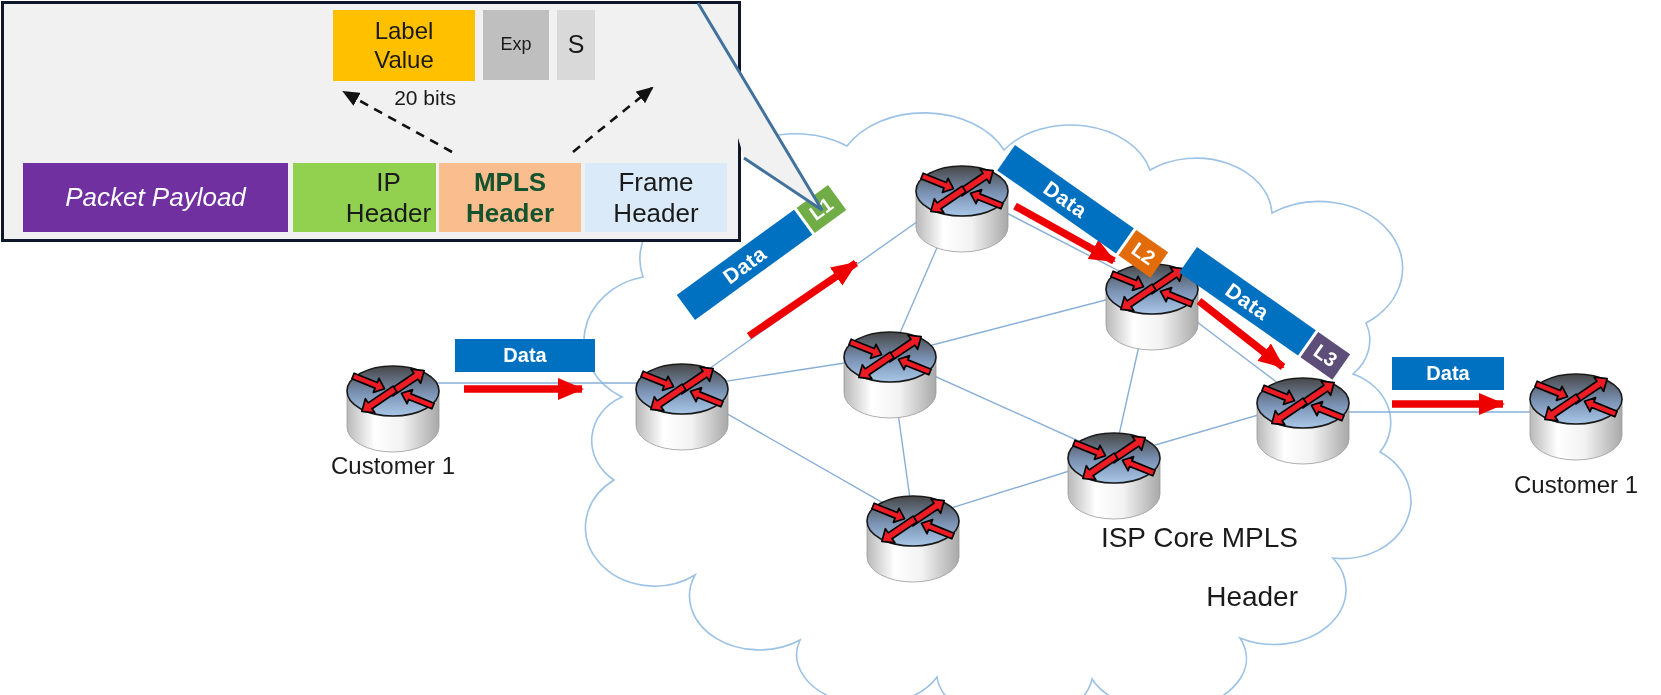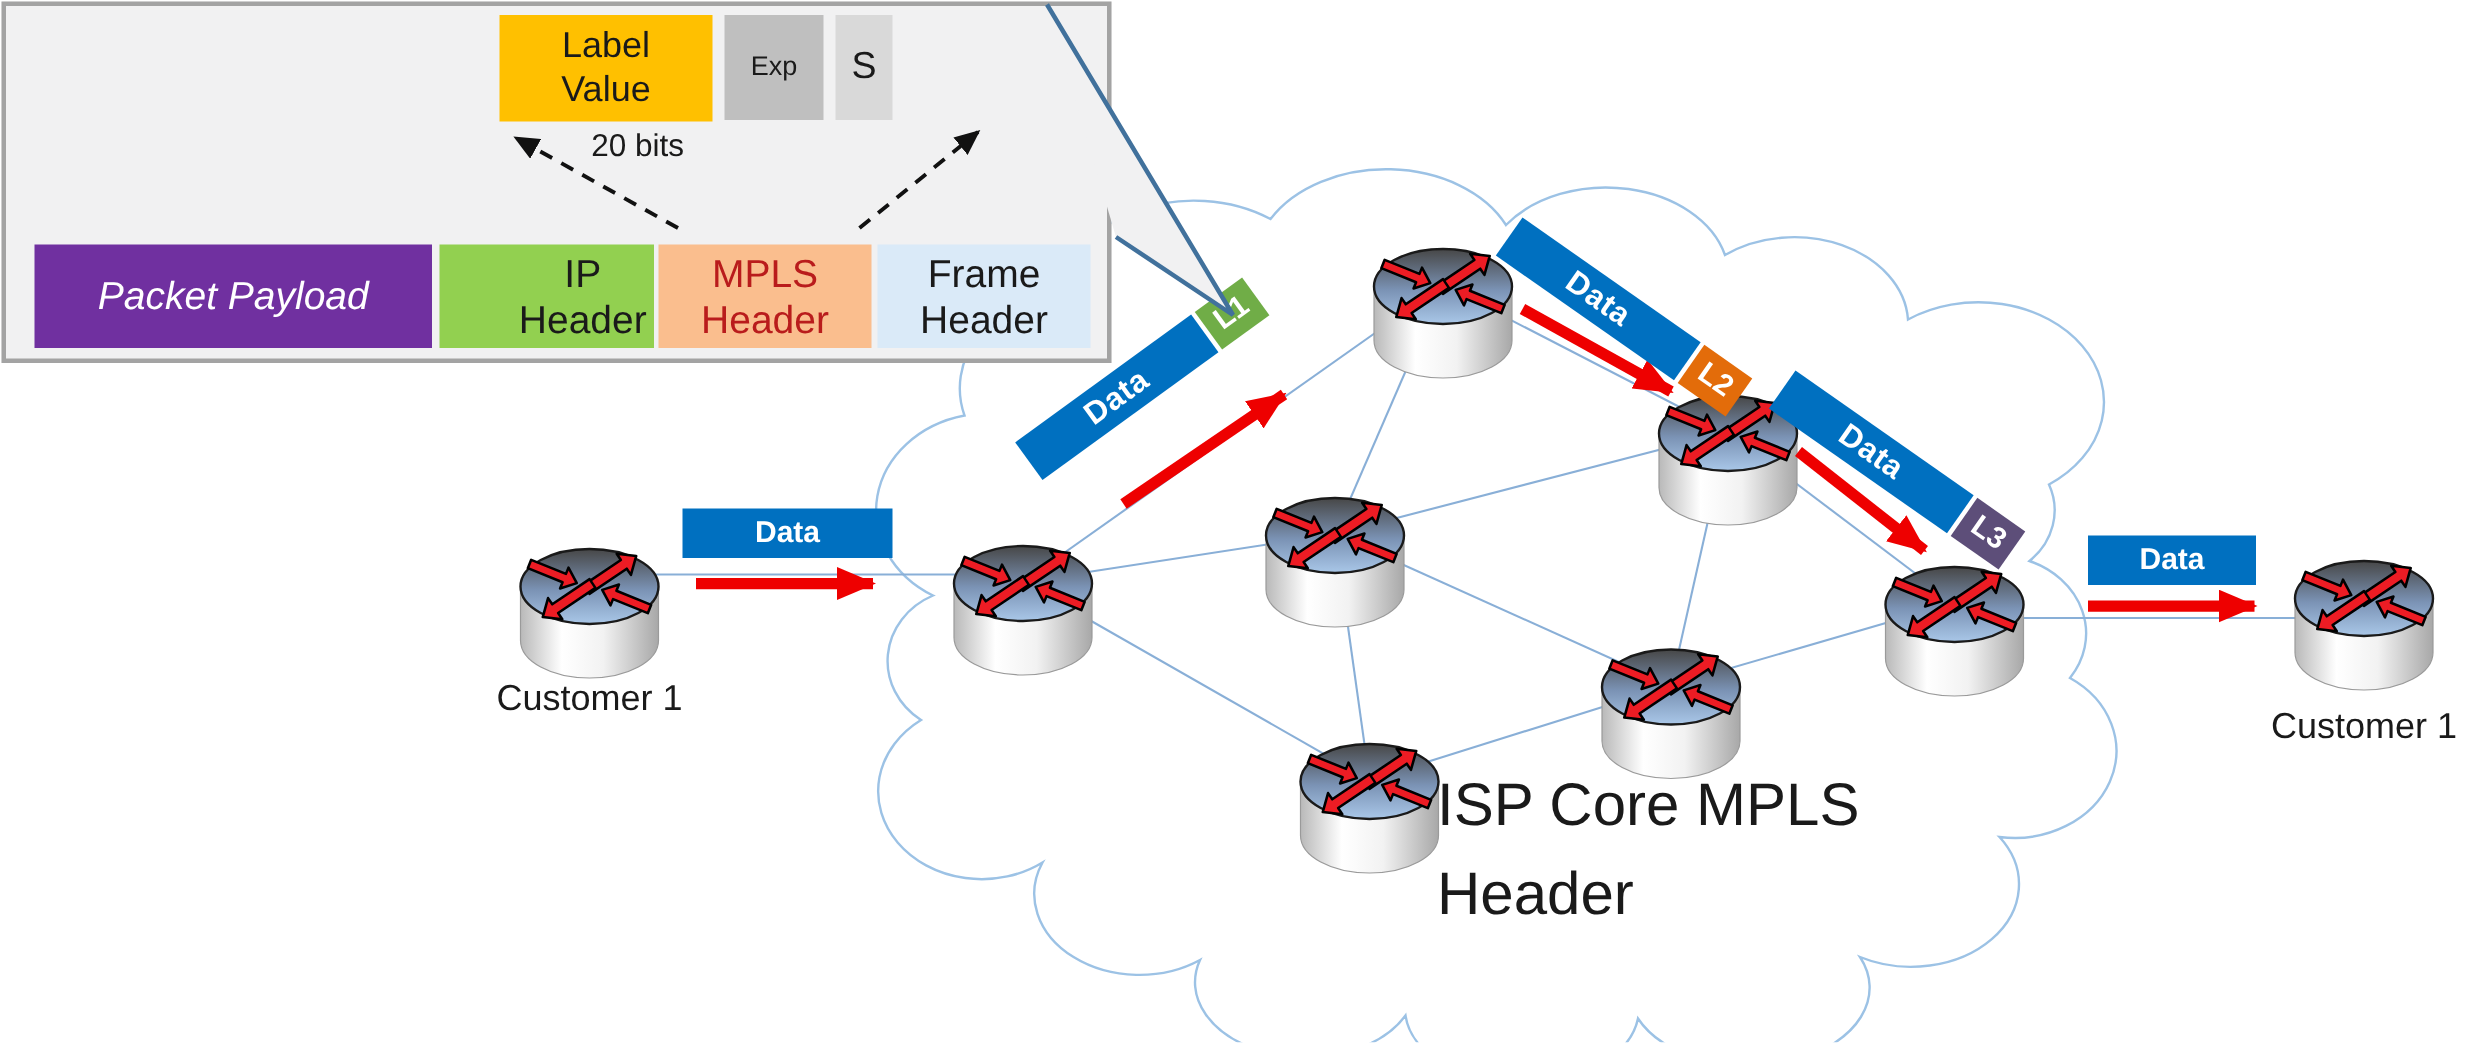--- a/index.html
+++ b/index.html
@@ -4,21 +4,21 @@
 <style>
   html,body{margin:0;padding:0;background:#ffffff;}
   .stage{
     position:relative;width:1661px;height:695px;overflow:hidden;background:#ffffff;
     font-family:"Liberation Sans","DejaVu Sans",sans-serif;color:#1a1a1a;
   }
   .stage svg.layer{position:absolute;left:0;top:0;pointer-events:none;}
   
   .callout{
     position:absolute;left:1px;top:1px;width:740px;height:241px;
-    background:#F1F1F2;border:3px solid #a3a3a3;box-sizing:border-box;z-index:10;
+    background:#F1F1F2;border:3px solid #0f172a;box-sizing:border-box;z-index:10;
   }
   .callout .box{
     position:absolute;display:flex;align-items:center;justify-content:center;
     text-align:center;box-sizing:border-box;
   }
   .callout .box span{white-space:pre-line;line-height:1.18;}
   .fld{font-size:24px;}
   .fld-label{left:329px;top:6px;width:142px;height:71px;}
   .fld-exp{left:479px;top:6px;width:66px;height:70px;font-size:18px;}
   .fld-s{left:553px;top:6px;width:38px;height:70px;font-size:25px;}
@@ -50,22 +50,22 @@
   .pkt-l1{left:695px;top:289px;transform:rotate(-36deg);transform-origin:left bottom;}
   .pkt-l2{left:1015px;top:145px;transform:rotate(35deg);transform-origin:left top;}
   .pkt-l3{left:1197px;top:247px;transform:rotate(35deg);transform-origin:left top;}
   
   .customer{
     position:absolute;width:200px;text-align:center;font-size:24px;z-index:4;
   }
   .customer-left{left:293px;top:452px;}
   .customer-right{left:1476px;top:471px;}
   .cloud-title{
-    position:absolute;left:958px;top:508px;width:340px;text-align:left;
-    font-size:40px;line-height:59px;z-index:2;
+    position:absolute;left:958px;top:508px;width:340px;text-align:right;
+    font-size:28px;line-height:59px;z-index:2;
   }
 </style>
 </head>
 <body>
 
 <div class="stage">
 
   <svg class="layer" width="1661" height="695" viewBox="0 0 1661 695">
     <defs>
       <linearGradient id="topGrad" x1="0" y1="0" x2="0" y2="1">
@@ -190,21 +190,21 @@
       <span>S</span>
     </div>
     <div class="bits">20 bits</div>
 
     <div class="box stk stk-payload" style="background-color: rgb(112, 48, 160); color: rgb(255, 255, 255);">
       <span>Packet Payload</span>
     </div>
     <div class="box stk stk-ip" style="background-color: rgb(146, 208, 80); color: rgb(26, 26, 26);">
       <span>IP Header</span>
     </div>
-    <div class="box stk stk-mpls" style="background-color: rgb(250, 190, 142); color: #b91c1c;">
+    <div class="box stk stk-mpls" style="background-color: rgb(250, 190, 142); color: #14532d; font-weight: bold;">
       <span>MPLS
 Header</span>
     </div>
     <div class="box stk stk-frame" style="background-color: rgb(218, 234, 248); color: rgb(26, 26, 26);">
       <span>Frame
 Header</span>
     </div>
   </div>
 
   <svg class="layer" width="1661" height="695" viewBox="0 0 1661 695" style="z-index:11">

